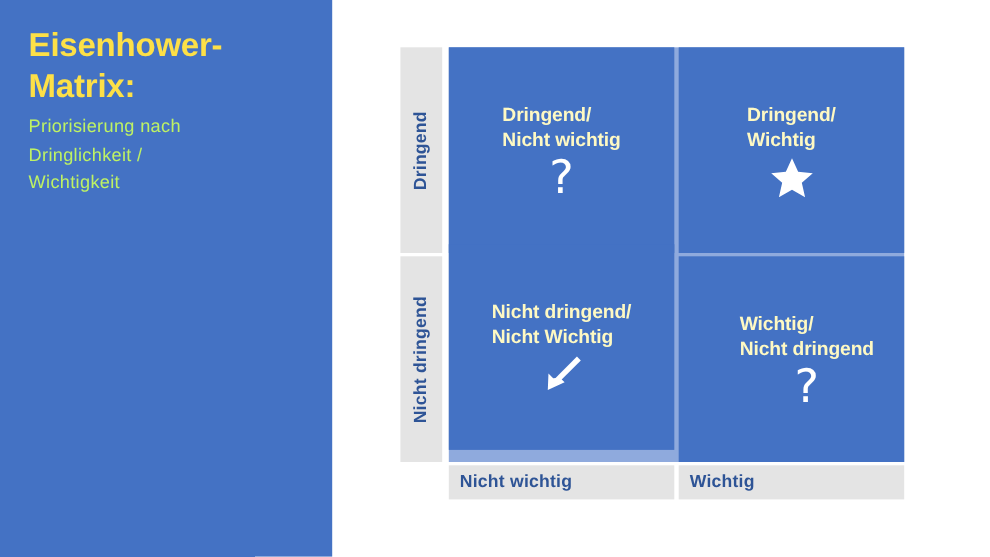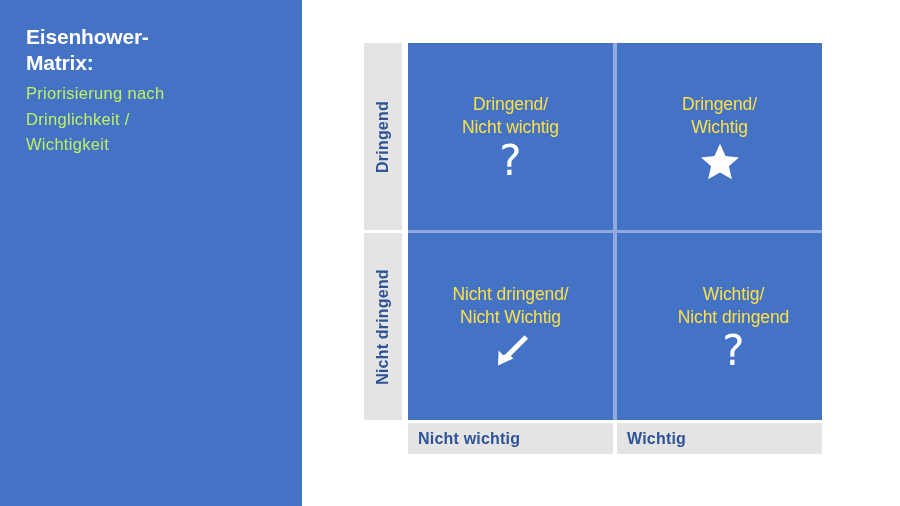--- a/index.html
+++ b/index.html
@@ -21,22 +21,22 @@
     position: absolute;
     left: 0;
     top: 0;
     width: 302px;
     height: 506px;
     background: #4472c4;
     box-sizing: border-box;
     padding: 24px 26px 0 26px;
   }
   .title-main {
-    color: #ffffff;
-    font-size: 21px;
+    color: #fde047;
+    font-size: 30px;
     font-weight: bold;
     line-height: 1.22;
     letter-spacing: -0.2px;
     margin: 0 0 6px 0;
     white-space: pre-line;
   }
   .title-sub {
     color: #bef264;
     font-size: 16.5px;
     font-weight: normal;
@@ -97,29 +97,29 @@
     background: #4472c4;
     box-sizing: border-box;
     display: flex;
     flex-direction: column;
     align-items: center;
     justify-content: center;
     padding-top: 4px;
   }
   .quad.tl { left: 0;     top: 0; }
   .quad.tr { left: 209px; top: 0; }
-  .quad.bl { left: 0;     top: 190px; }
+  .quad.bl { left: 0;     top: 179px; }
   .quad.br { left: 209px; top: 190px; padding-left: 28px; }
 
   .quad-label {
-    color: #fde047;
+    color: #fef9c3;
     font-size: 17.5px;
-    font-weight: normal;
+    font-weight: bold;
     line-height: 1.3;
-    text-align: center;
+    text-align: left;
     white-space: pre-line;
     letter-spacing: -0.1px;
   }
   .quad-glyph {
     margin-top: 2px;
     color: #ffffff;
     line-height: 1;
     display: flex;
     align-items: center;
     justify-content: center;

